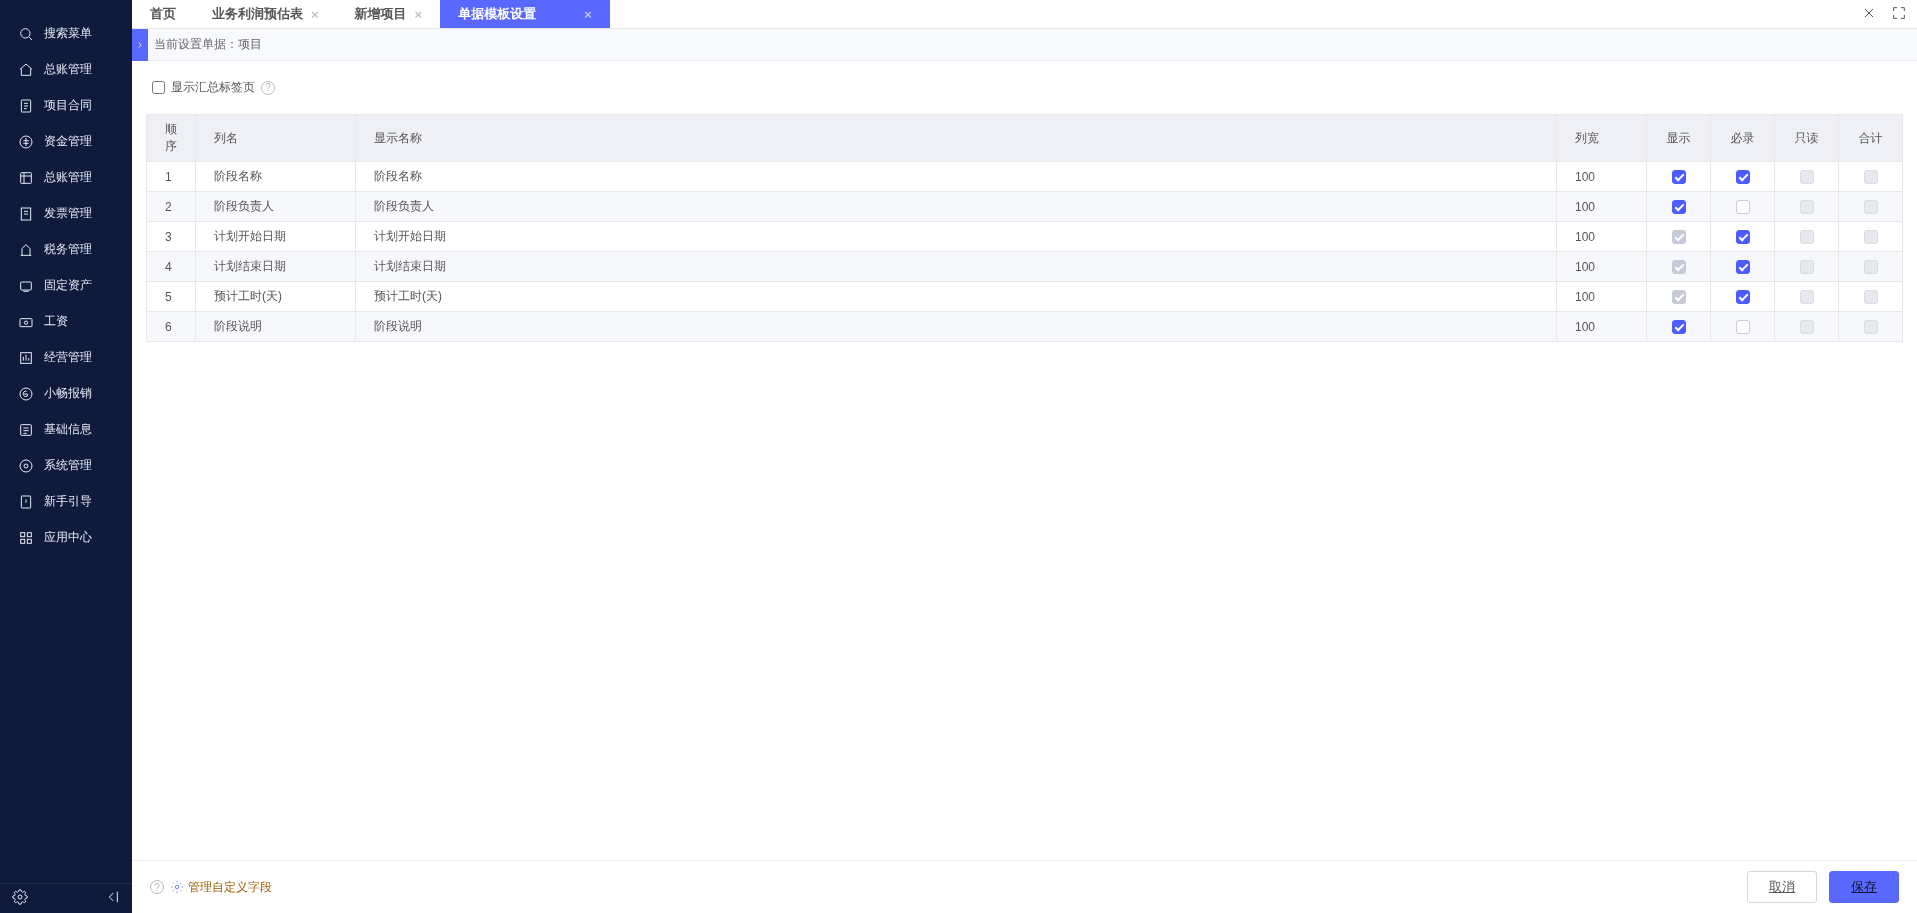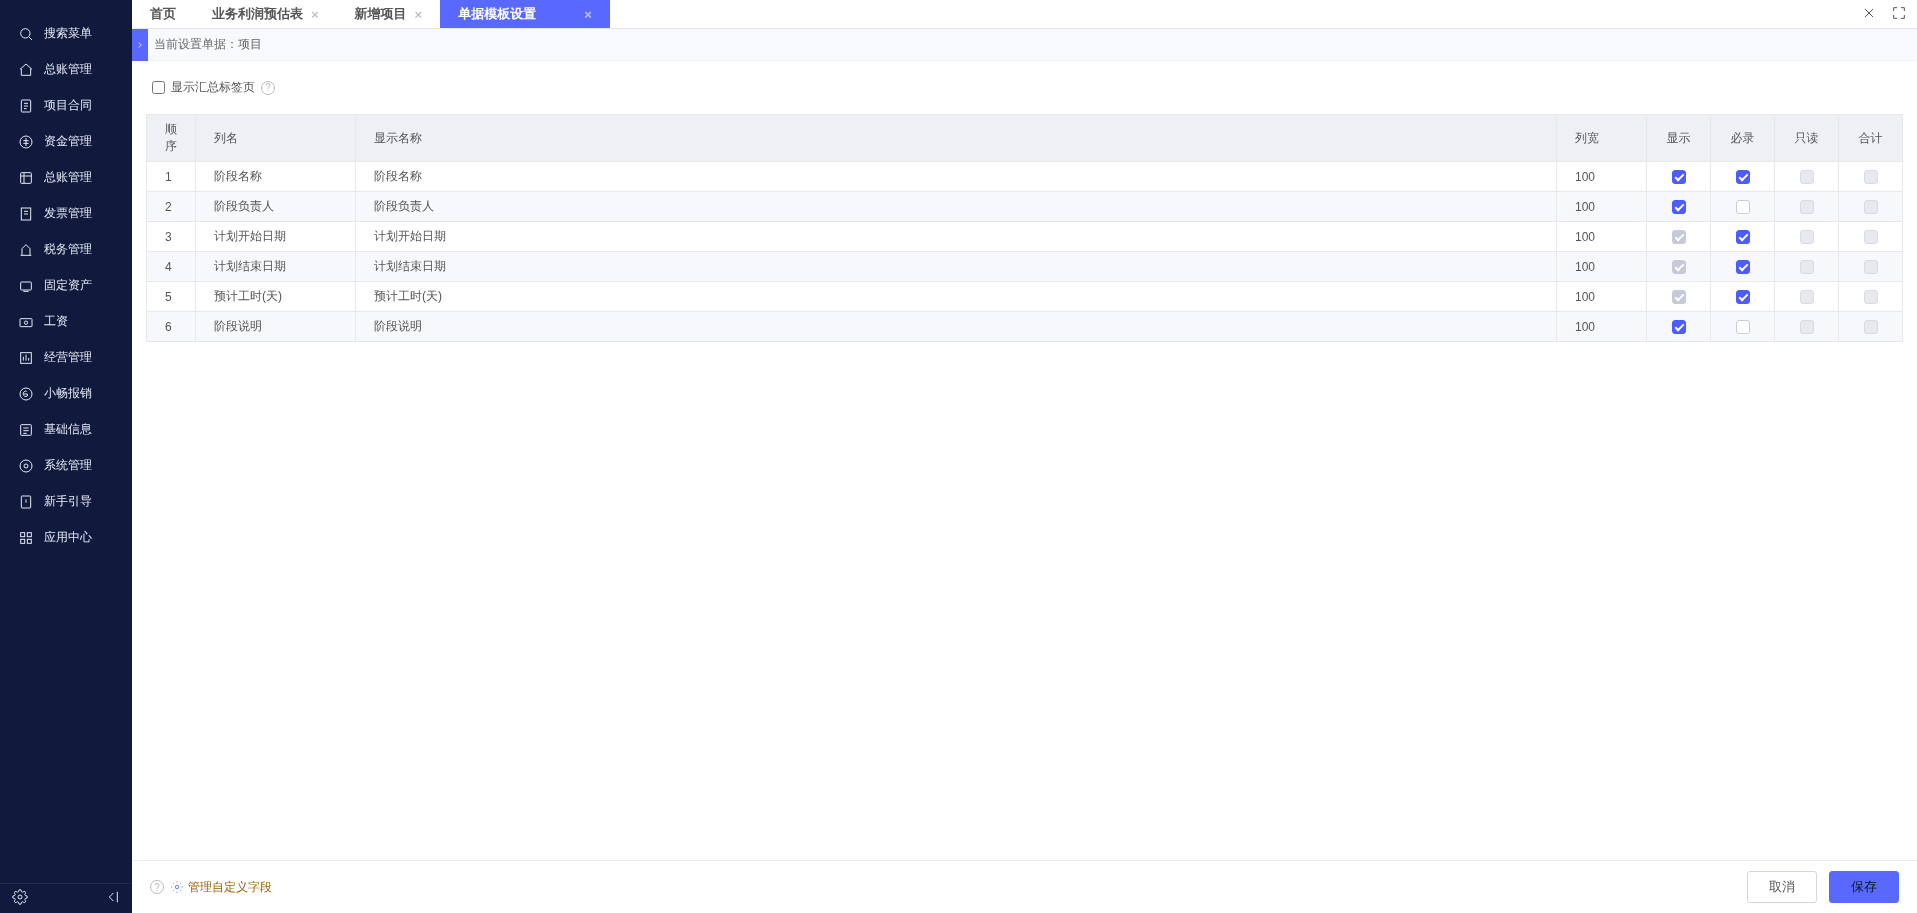--- a/index.html
+++ b/index.html
@@ -57,21 +57,21 @@
 .ck.disabled { background:#e8e9ef; border-color:#d9dbe4; cursor:default; }
 .ck.disabled.checked { background:#c6c9d8; border-color:#c6c9d8; }
 .ck.disabled.checked::after { border-color:#fff; }
 
 .footer { display: flex; align-items: center; padding: 10px 18px; border-top: 1px solid #eee; }
 .footer-left { display: flex; align-items: center; gap: 6px; font-size: 12px; color: #888; }
 .footer-left .help-icon2 { width:14px; height:14px; border:1px solid #bbb; border-radius:50%; display:inline-flex; align-items:center; justify-content:center; font-size:10px; color:#bbb; }
 .footer-left .link { display:inline-flex; align-items:center; gap:4px; color:#a16207; cursor:pointer; }
 .footer-left .link svg { stroke:#5969ff; fill:none; stroke-width:1.5; }
 .footer-right { margin-left: auto; display: flex; gap: 12px; }
-.btn { min-width: 70px; height: 32px; padding: 0 18px; border-radius: 3px; font-size: 13px; cursor: pointer; display:inline-flex; align-items:center; justify-content:center; }
+.btn { min-width: 70px; height: 32px; padding: 0 18px; border-radius: 3px; font-size: 13px; cursor: pointer; display:inline-flex; align-items:center; justify-content:center;text-decoration:underline; }
 .btn-default { background:#fff; border:1px solid #d4d7de; color:#555; }
 .btn-primary { background:#5969ff; border:1px solid #5969ff; color:#0f172a; }
 </style>
 </head>
 <body>
 
 <div class="sidebar">
   <div class="menu">
       <div class="menu-item">
         <span class="mi-icon">

